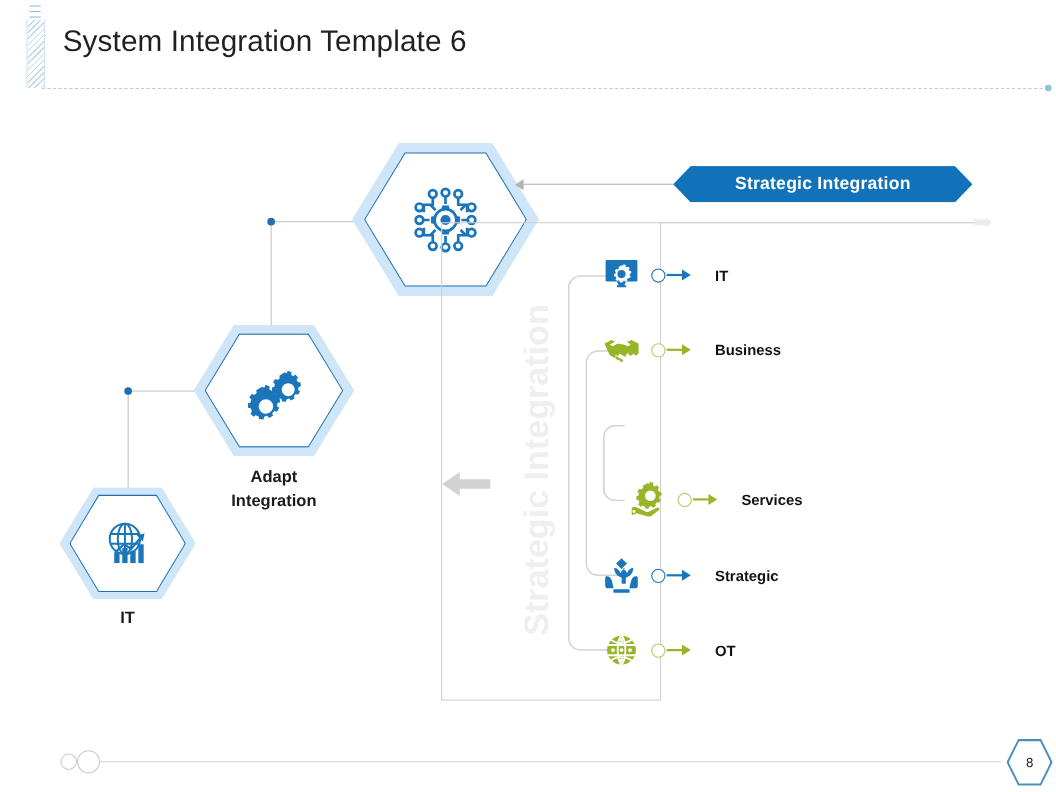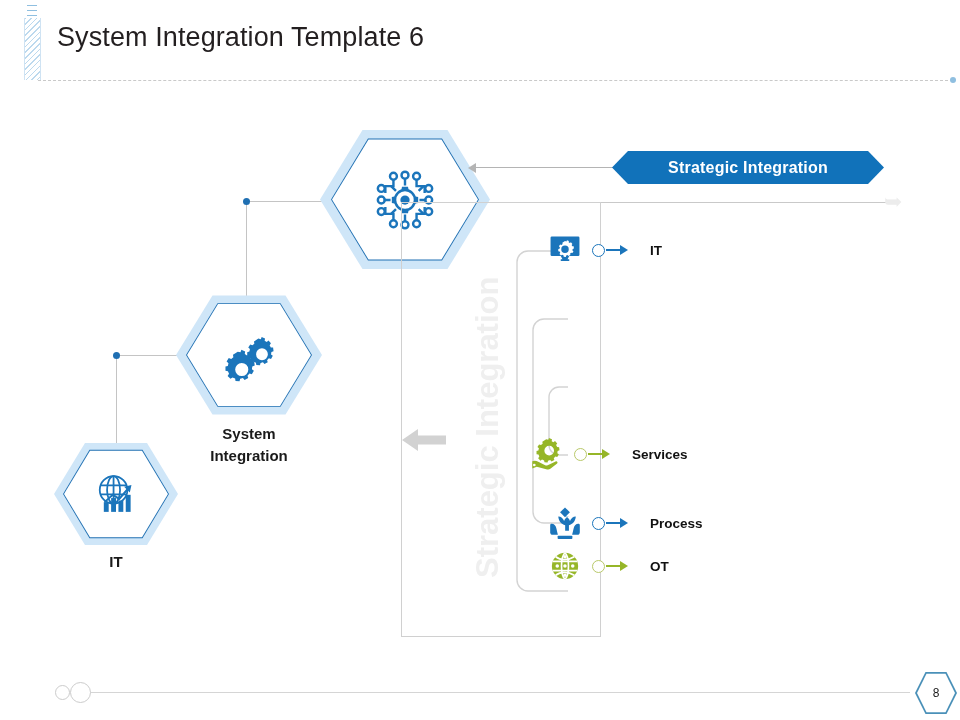--- a/index.html
+++ b/index.html
@@ -200,21 +200,21 @@
           <path d="M42 14.5l2.6.6.9-2.3 3.6 1.5-.4 2.4 2.2 1.4 1.9-1.5 2.6 2.9-1.4 2 1.3 2.4 2.4.1.5 3.9-2.3.8-.4 2.7 1.9 1.4-1.9 3.4-2.3-.7-1.9 2 .7 2.3-3.5 1.8-1.6-1.8-2.6.7-.6 2.4-3.9-.3-.4-2.4-2.5-1.1-2 1.4-2.7-2.8 1.3-2.1-1-2.5-2.4-.4V29l2.3-.7.6-2.6-1.8-1.6 2.1-3.3 2.3.9 2.1-1.7-.4-2.4zM45.8 24.9a6.3 6.3 0 1 0 .1 12.6 6.3 6.3 0 0 0-.1-12.6z"></path>
           <path d="M20 28.5l2.9.6 1-2.6 4 1.7-.4 2.7 2.4 1.6 2.1-1.7 2.9 3.2-1.5 2.2 1.4 2.7 2.7.1.6 4.3-2.6.9-.4 3 2.1 1.6-2.2 3.8-2.5-.8-2.1 2.3.8 2.5-3.9 2-1.8-2-2.9.8-.7 2.7-4.3-.4-.4-2.6-2.8-1.2-2.2 1.5-3-3.1 1.5-2.3-1.2-2.8-2.6-.5v-4.4l2.5-.7.7-2.9-2-1.8 2.3-3.6 2.6 1 2.3-1.9-.4-2.6zM24.2 40.5a7 7 0 1 0 .1 14 7 7 0 0 0-.1-14z"></path>
         </g>
         <g fill="#ffffff">
           <path d="M43.3 28.8l4.8 1.6-2.2 4.2-3.5-1.9z"></path>
           <path d="M21.3 45l5.3 1.8-2.4 4.6-3.9-2.1z"></path>
         </g>
       </svg>
     </div>
     <div class="hex-label" style="top:130px;">
-      <span>System</span><br>
+      <span>Adapt</span><br>
       <span>Integration</span>
     </div>
   </div>
 
   <div class="hex-wrap" style="left:54px;top:441px;width:124px;height:106px;">
     <div class="hex-outer" style="width:124px;height:106px;"></div>
     <div class="hex-inner" style="left:9px;top:7px;width:106px;height:92px;"></div>
     <div class="hex-face" style="left:10px;top:8px;width:104px;height:90px;">
       <svg width="52" height="52" viewBox="0 0 64 64">
         <g fill="none" stroke="#1b75bb" stroke-width="2.2">
@@ -275,23 +275,38 @@
         <path d="M15 27h10l-2 4h2v2H15v-2h2z" fill="#1b75bb"></path>
         <path d="M20 9.5l1.7.4.6-1.5 2.3 1-.3 1.6 1.4.9 1.3-1 1.7 1.9-.9 1.3.8 1.6h1.6l.3 2.5-1.5.5-.3 1.8 1.3.9-1.3 2.2-1.5-.4-1.3 1.3.5 1.5-2.3 1.2-1-1.2-1.7.5-.4 1.6-2.5-.2-.3-1.6-1.6-.7-1.3.9-1.8-1.8.9-1.4-.7-1.6-1.6-.3v-2.5l1.5-.5.4-1.7-1.2-1 1.5-2.2 1.5.6 1.4-1.1-.3-1.6zM20 14.6a4.4 4.4 0 1 0 0 8.8 4.4 4.4 0 0 0 0-8.8z" fill="#ffffff"></path>
       </svg>
     </span>
     <span class="item-circle" style="border:1.6px solid #1b75bb;"></span>
     <span class="item-arrow-line" style="background:#1b75bb;"></span>
     <span class="item-arrow-head" style="border-left:8px solid #1b75bb;"></span>
     <span class="item-label">IT</span>
   </div>
 
-
-
-  <div class="item-row" style="left:528px;top:434px;text-align:center;">
+  <div class="item-row" style="left:546px;top:298px;">
+    <span class="item-icon">
+      <svg width="36" height="36" viewBox="0 0 44 44">
+        <g fill="#96b628">
+          <path d="M3 15l8-4 4 2-6 3 3 2 6-3 5 1 8 5-5 9-6-4-2 3-4-2-1 3-4-2z"></path>
+          <path d="M41 15l-8-4-5 2 4 3-2 2-6-2-4 1 12 12 4-3 1 3 4-3z"></path>
+          <path d="M13 26l3 3-2 2-3-3zM17 29l3 3-2 2-3-3zM21 31l3 3-2 2-3-3z"></path>
+        </g>
+      </svg>
+    </span>
+    <span class="item-circle" style="border:1.6px solid #b9c96a;"></span>
+    <span class="item-arrow-line" style="background:#96b628;"></span>
+    <span class="item-arrow-head" style="border-left:8px solid #96b628;"></span>
+    <span class="item-label">Business</span>
+  </div>
+
+
+  <div class="item-row" style="left:570px;top:434px;text-align:center;">
     <span class="item-icon">
       <svg width="36" height="36" viewBox="0 0 44 44">
         <g fill="#96b628">
           <path d="M21 4l2.6.6.8-2.3 3.7 1.6-.4 2.4 2.1 1.4 2-1.5 2.7 2.9-1.4 2 1.3 2.4 2.4.1.5 3.8-2.3.9-.4 2.7 1.9 1.4-2 3.4-2.3-.7-1.9 2 .7 2.3-3.5 1.8-1.6-1.8-2.6.7-.6 2.4-3.8-.3-.4-2.4-2.6-1.1-1.9 1.4-2.8-2.8 1.4-2.1-1-2.5-2.4-.4v-3.9l2.3-.7.6-2.6-1.8-1.6 2-3.2 2.3.8 2.1-1.7-.4-2.3zM24.7 12a5.9 5.9 0 1 0 0 11.8 5.9 5.9 0 0 0 0-11.8z"></path>
           <path d="M4 31c2.5-1.2 5-.7 7.3.5l8.5 4.3c1 .5 2 .4 3-.1l9.7-4.6c1.6-.8 3.2 1.3 1.9 2.6l-8.3 6.4c-1.2.9-2.6 1.2-4 .8L9.5 37.5 4 39.6z"></path>
           <circle cx="6.5" cy="35.5" r="1.6" fill="#ffffff"></circle>
         </g>
       </svg>
     </span>
     <span class="item-circle" style="border:1.6px solid #b9c96a;"></span>
@@ -309,24 +324,24 @@
           <path d="M22.2 14.4c2.7.3 4.9 2.3 5.9 5.2 1.2-3.4 4-5.7 7.1-5.6-.2 5.3-3.8 9.6-8.4 10.6v6.9h-4.6v-6.9c-4.6-1-8.2-5.3-8.4-10.6 3.1-.1 5.9 2.2 7.1 5.6 1-2.9 3.2-4.9 5.9-5.2z"></path>
           <path d="M5 23c3.2-.5 5.5 1.9 6.3 5.1l2 8.4h-6.4c-1.9 0-3-1.4-3-3.3V25c0-1 .5-1.8 1.1-2z"></path>
           <path d="M39 23c-3.2-.5-5.5 1.9-6.3 5.1l-2 8.4h6.4c1.9 0 3-1.4 3-3.3V25c0-1-.5-1.8-1.1-2z"></path>
           <rect x="13" y="37.5" width="18" height="4" rx="1"></rect>
         </g>
       </svg>
     </span>
     <span class="item-circle" style="border:1.6px solid #1b75bb;"></span>
     <span class="item-arrow-line" style="background:#1b75bb;"></span>
     <span class="item-arrow-head" style="border-left:8px solid #1b75bb;"></span>
-    <span class="item-label">Process</span>
-  </div>
-
-  <div class="item-row" style="left:546px;top:546px;">
+    <span class="item-label">Strategic</span>
+  </div>
+
+  <div class="item-row" style="left:546px;top:571px;">
     <span class="item-icon">
       <svg width="34" height="34" viewBox="0 0 44 44">
         <circle cx="22" cy="22" r="17" fill="#96b628"></circle>
         <g fill="none" stroke="#ffffff" stroke-width="2.2">
           <path d="M22 5c-6 5-6 29 0 34M22 5c6 5 6 29 0 34"></path>
           <path d="M6 16h32M6 28h32"></path>
           <path d="M10 10c6 5 16 5 24 0M10 34c6-5 16-5 24 0"></path>
         </g>
         <g fill="#ffffff">
           <circle cx="22" cy="10" r="2.3"></circle>

